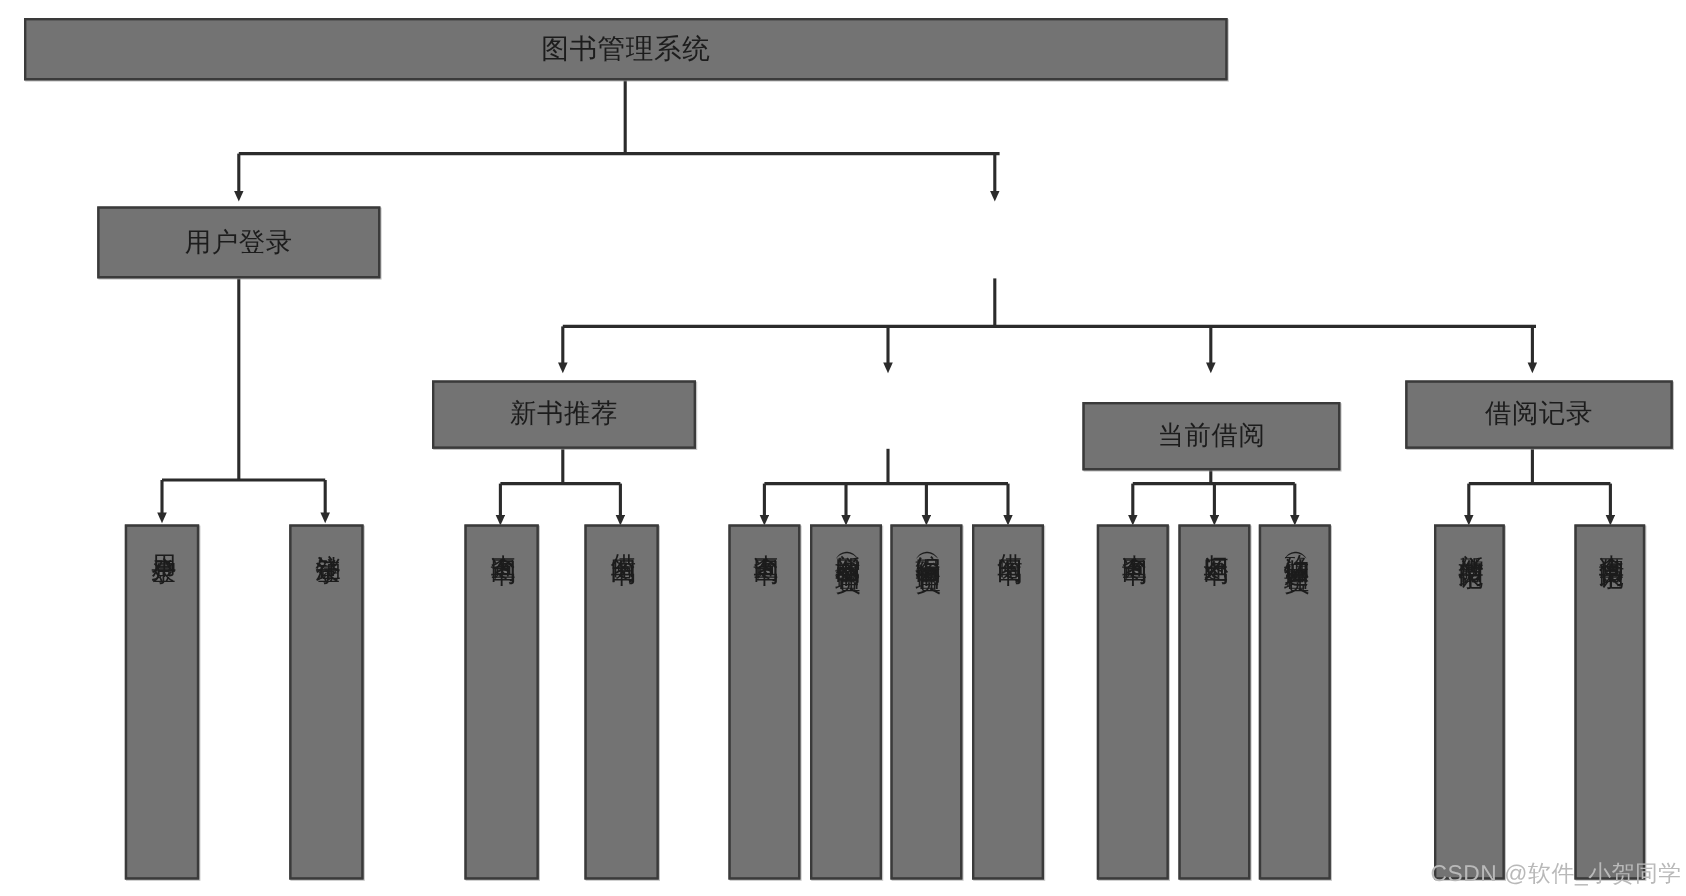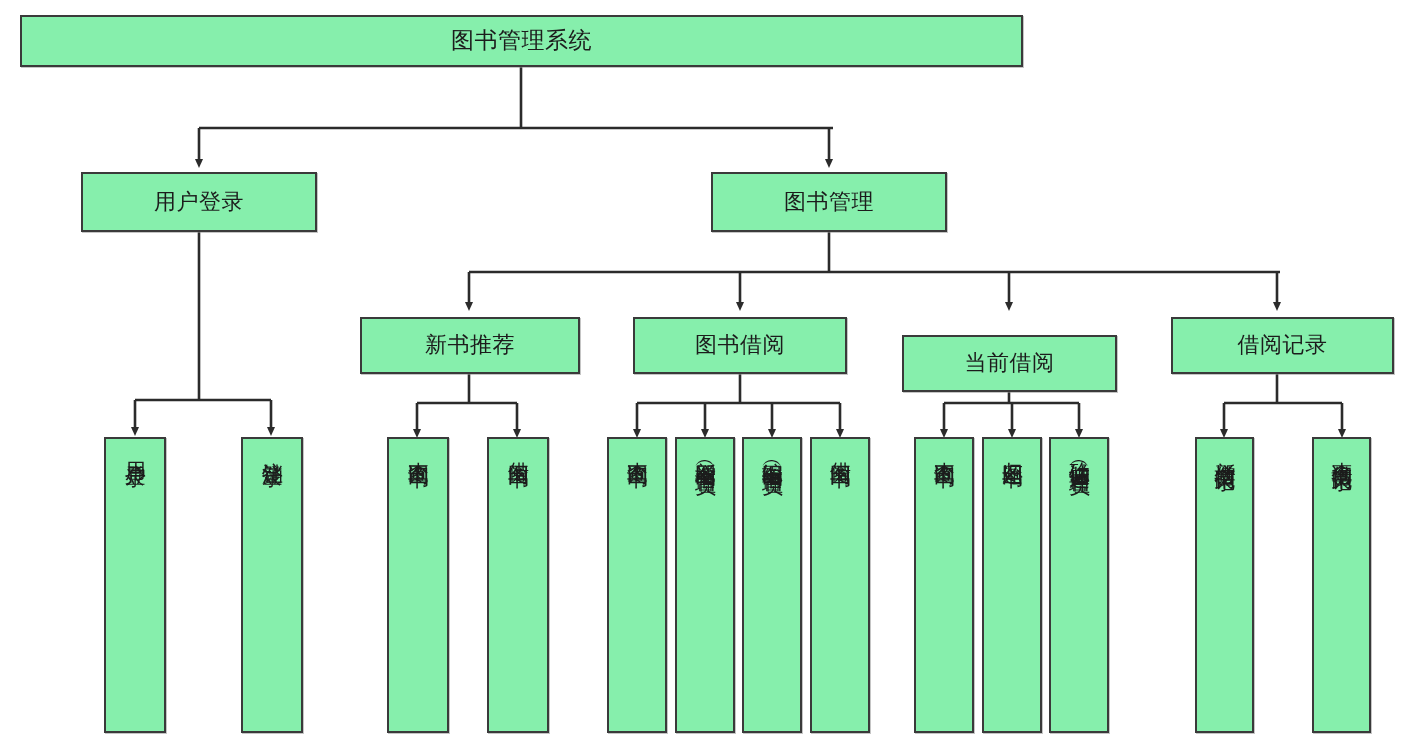--- a/index.html
+++ b/index.html
@@ -22,21 +22,21 @@
     position: absolute;
     left: 0;
     top: 0;
     width: 1405px;
     height: 747px;
     pointer-events: none;
   }
   .node {
     position: absolute;
     box-sizing: border-box;
-    background: #86efac;
+    background: #737373;
     border: 2px solid #3a3a3a;
     display: flex;
     align-items: center;
     justify-content: center;
     color: #222222;
     box-shadow: 1px 1px 0 rgba(150,150,150,0.55);
   }
   .node-label {
     display: block;
     text-align: center;
@@ -132,31 +132,25 @@
   </svg>
 
   <div class="node horiz root" style="left:20px; top:15px; width:1003px; height:52px;">
     <span class="node-label">图书管理系统</span>
   </div>
 
   <div class="node horiz" style="left:81px; top:172px; width:236px; height:60px;">
     <span class="node-label">用户登录</span>
   </div>
 
-  <div class="node horiz" style="left:711px; top:172px; width:236px; height:60px;">
-    <span class="node-label">图书管理</span>
-  </div>
 
   <div class="node horiz" style="left:360px; top:317px; width:220px; height:57px;">
     <span class="node-label">新书推荐</span>
   </div>
 
-  <div class="node horiz" style="left:633px; top:317px; width:214px; height:57px;">
-    <span class="node-label">图书借阅</span>
-  </div>
 
   <div class="node horiz" style="left:902px; top:317px; width:215px; height:57px;margin-top:18px;">
     <span class="node-label">当前借阅</span>
   </div>
 
   <div class="node horiz" style="left:1171px; top:317px; width:223px; height:57px;">
     <span class="node-label">借阅记录</span>
   </div>
 
   <div class="node vert" style="left:104px; top:437px; width:62px; height:296px;">
@@ -204,14 +198,15 @@
   </div>
 
   <div class="node vert" style="left:1195px; top:437px; width:59px; height:296px;">
     <span class="node-label">新增借阅记录</span>
   </div>
 
   <div class="node vert" style="left:1312px; top:437px; width:59px; height:296px;">
     <span class="node-label">查询借阅记录</span>
   </div>
 
+  <div class="watermark" style="left:1192px; top:715px;">CSDN @软件_小贺同学</div>
 
 </div>
 
 </body></html>

